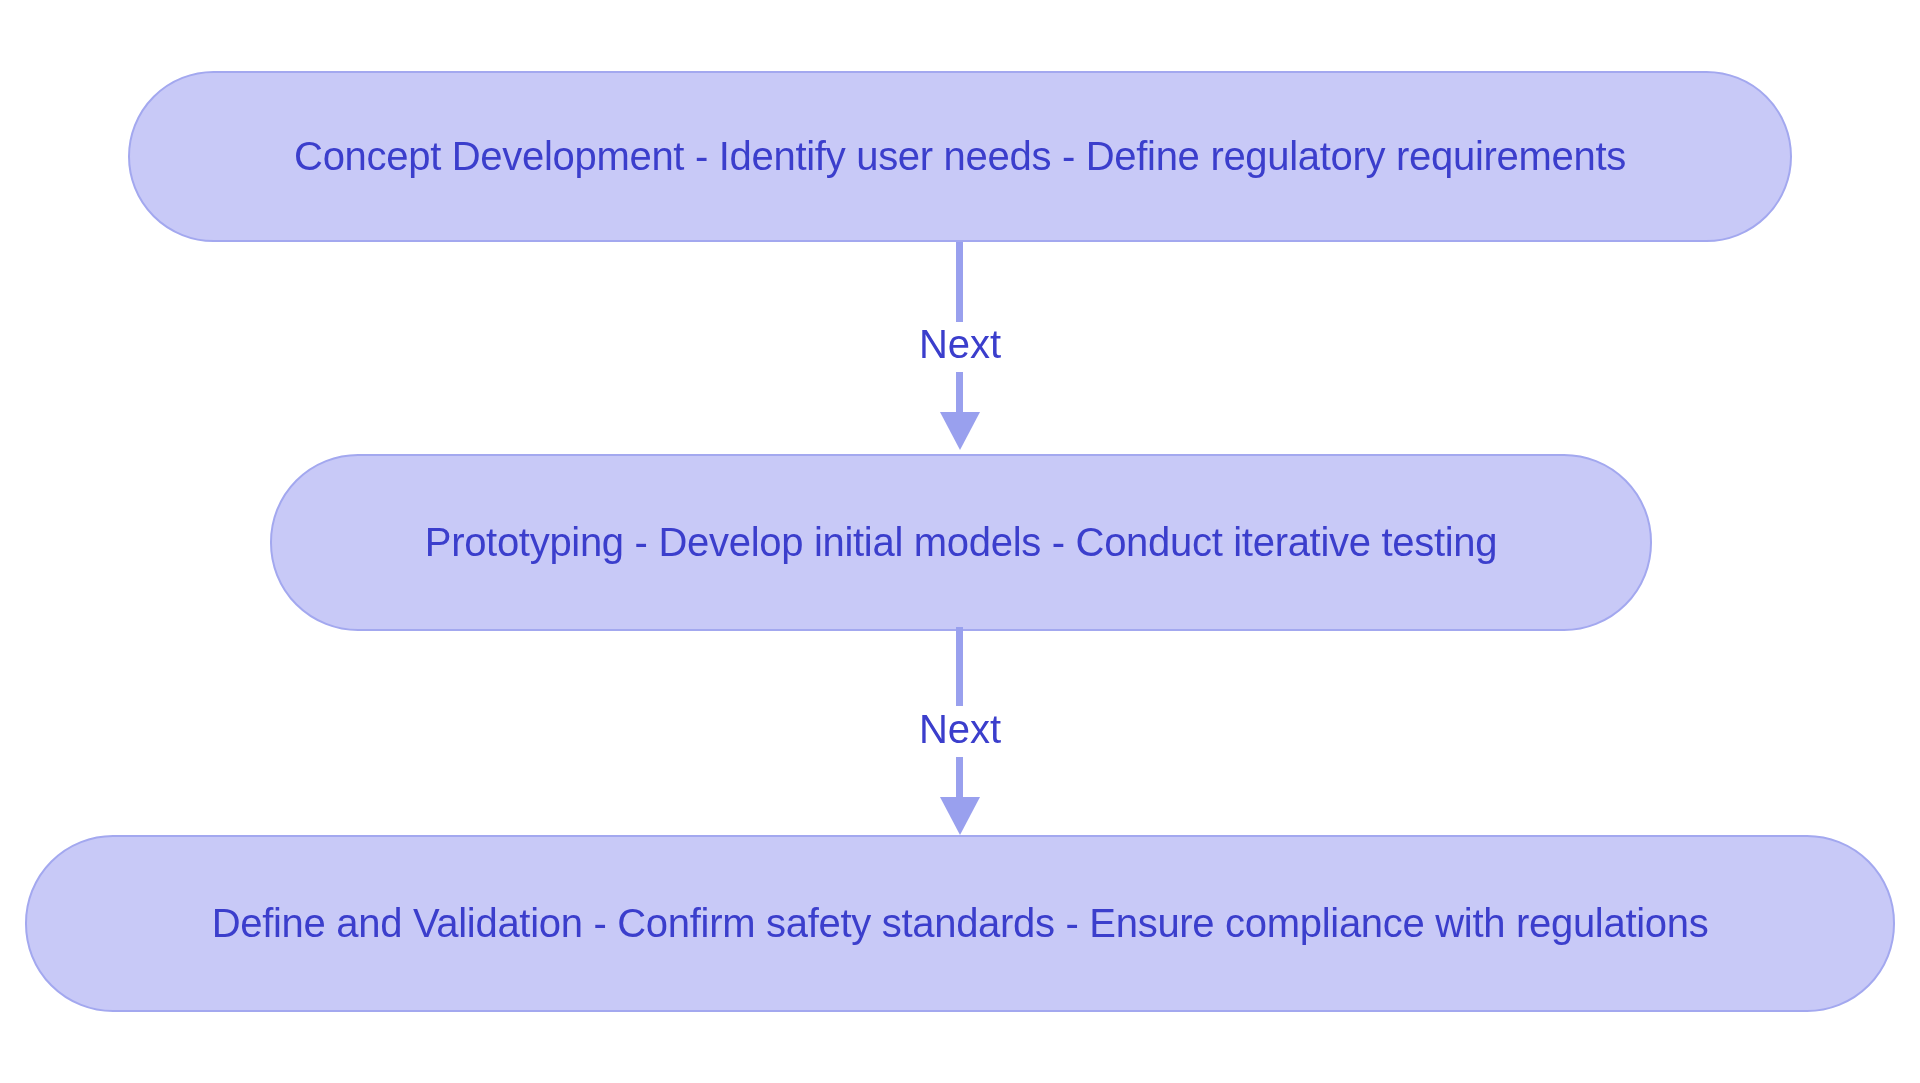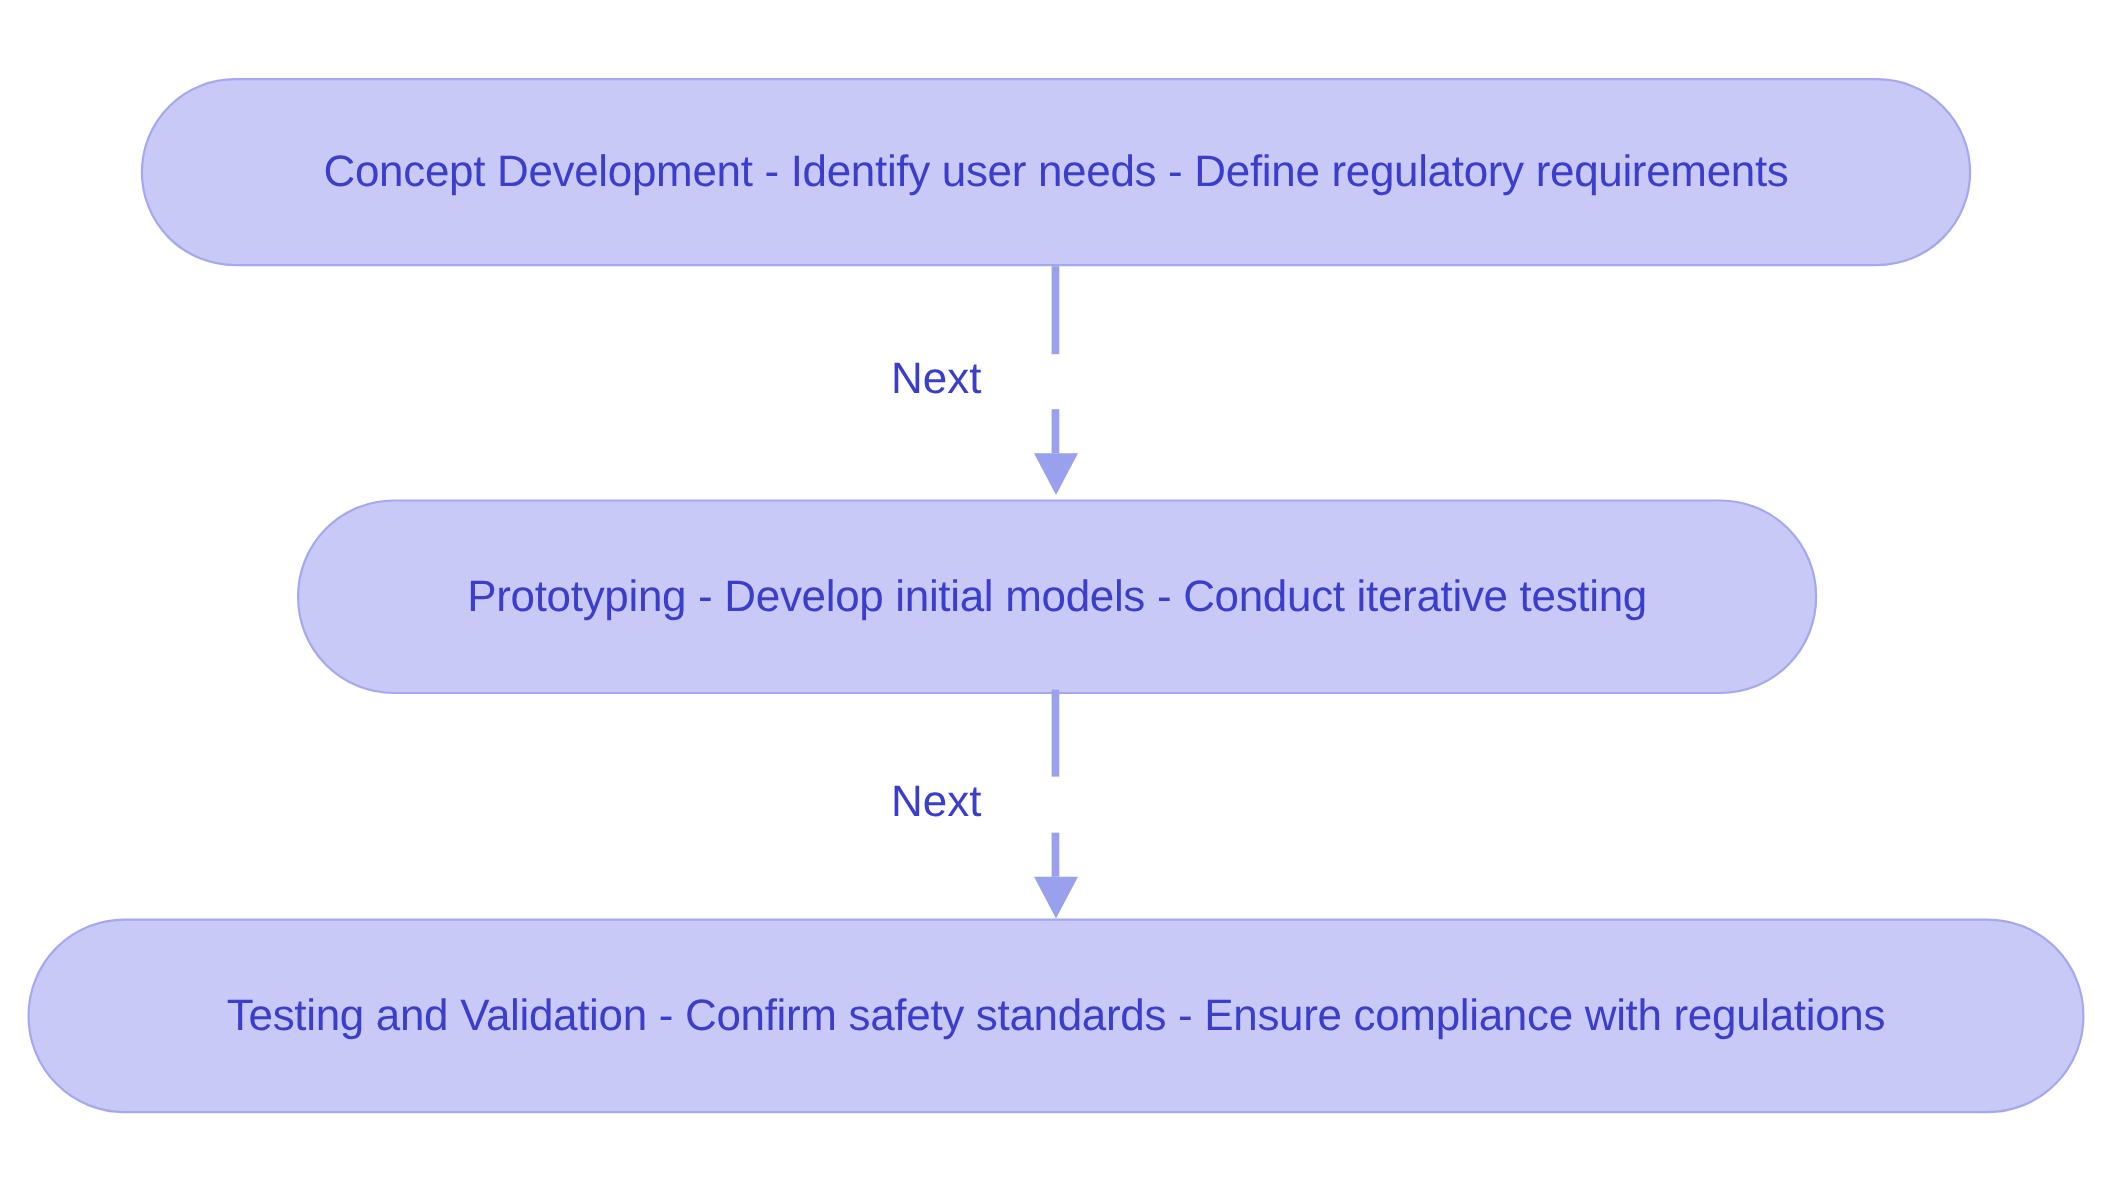--- a/index.html
+++ b/index.html
@@ -41,21 +41,21 @@
   }
   .c1-seg-a { top: 242px; height: 80px; }
   .c1-seg-b { top: 372px; height: 40px; }
   .c2-seg-a { top: 627px; height: 79px; }
   .c2-seg-b { top: 757px; height: 40px; }
 
   .edge-label {
     position: absolute;
     left: 810px;
     width: 300px;
-    text-align: left;
+    text-align: center;
     color: var(--text, #3b3ecc);
     font-size: 40px;
     line-height: 44px;
   }
   .c1-label { top: 322px; }
   .c2-label { top: 707px; }
 
   .arrowhead {
     position: absolute;
     left: 940px;
@@ -85,16 +85,16 @@
   <div class="node node-2">
     <span>Prototyping - Develop initial models - Conduct iterative testing</span>
   </div>
 
   <div class="edge-seg c2-seg-a"></div>
   <div class="edge-label c2-label">Next</div>
   <div class="edge-seg c2-seg-b"></div>
   <div class="arrowhead c2-head"></div>
 
   <div class="node node-3">
-    <span>Testing and Validation - Confirm safety standards - Ensure compliance with regulations</span>
+    <span>Define and Validation - Confirm safety standards - Ensure compliance with regulations</span>
   </div>
 
 </div>
 
 </body></html>

